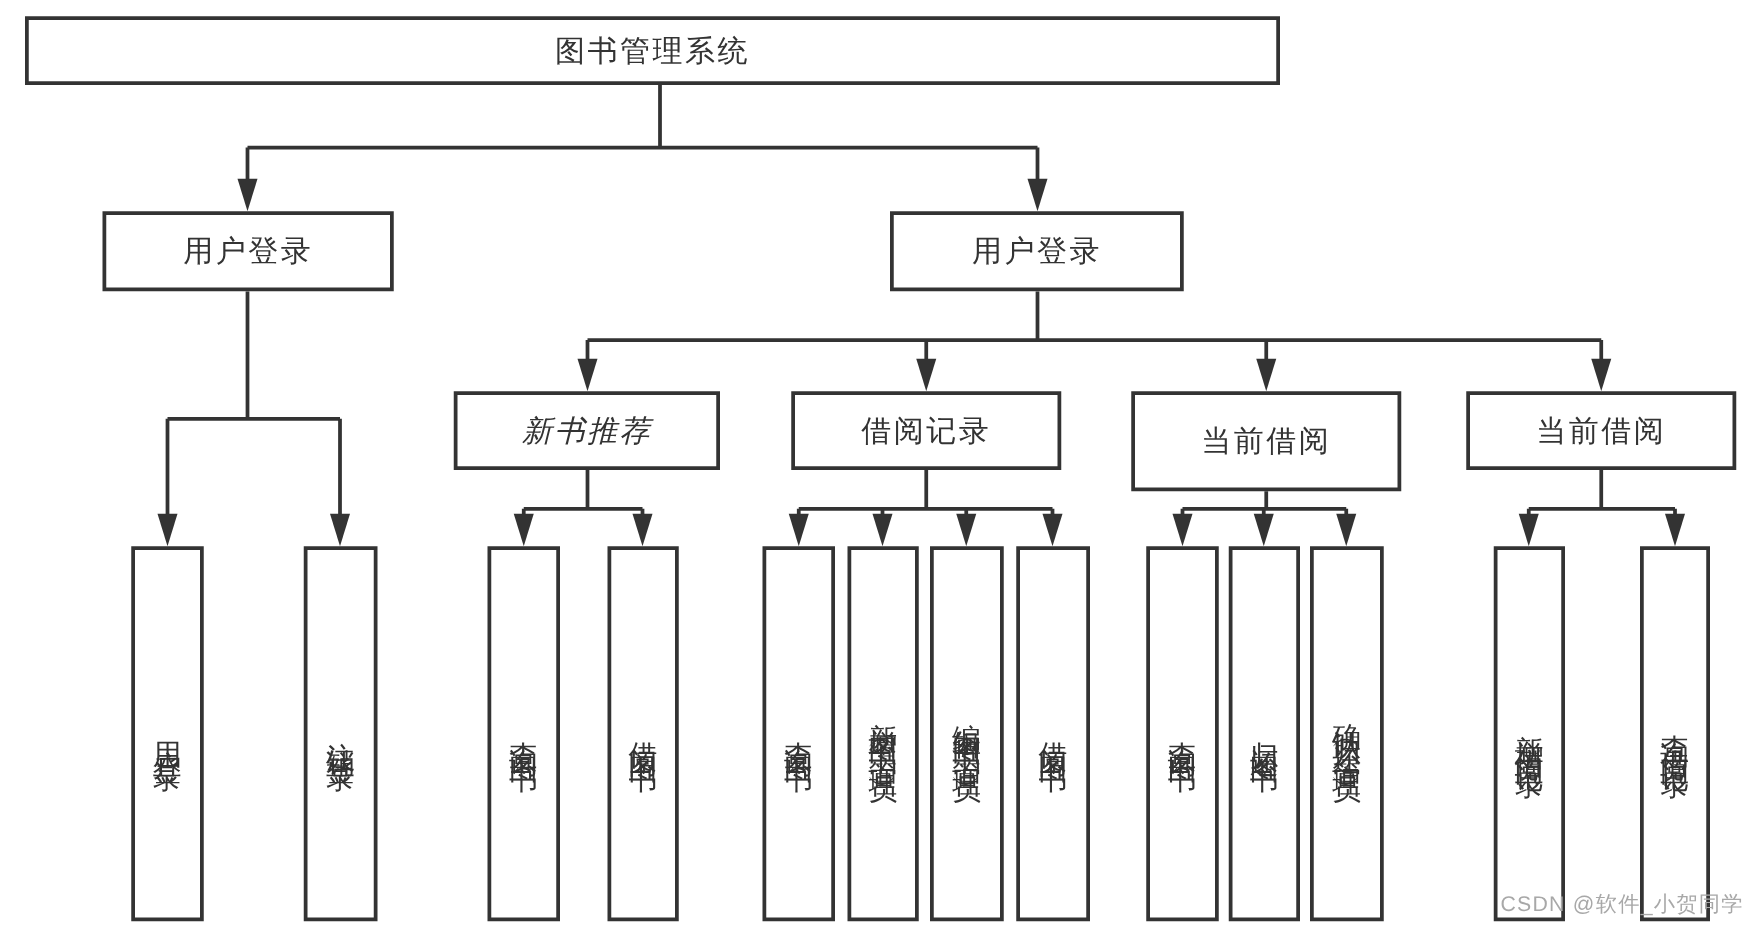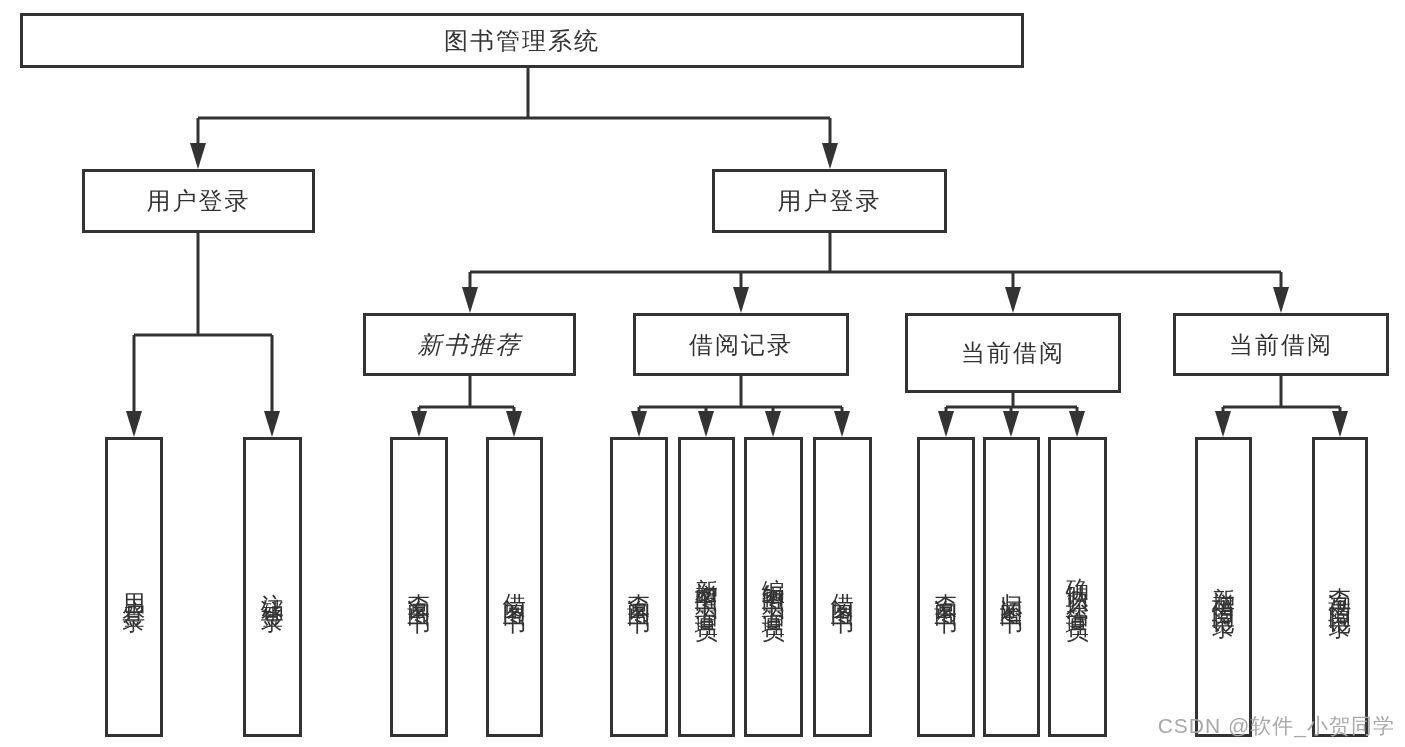--- a/index.html
+++ b/index.html
@@ -12,21 +12,21 @@
     position:absolute; background:#ffffff; border:3px solid #333333;
     box-sizing:border-box; display:flex; align-items:center; justify-content:center;
     font-size:24px; letter-spacing:2px; white-space:nowrap;
   }
   .vbox { font-size:23px; letter-spacing:0; }
   .vbox .vtext {
     writing-mode:vertical-rl; text-orientation:mixed;
     font-size:23px; letter-spacing:6px; line-height:1.15; white-space:nowrap;
   }
   .watermark {
-    position:absolute; right:10px; top:712px; font-size:21px;
+    position:absolute; right:10px; top:712px; font-size:17px;
     color:#a8a8a8; letter-spacing:1px; z-index:5;
   }
 </style>
 </head>
 <body>
 
 <div class="canvas">
 
   <svg class="wires" width="1405" height="747" viewBox="0 0 1405 747" xmlns="http://www.w3.org/2000/svg">
     <g stroke="#333333" stroke-width="3" fill="none">

